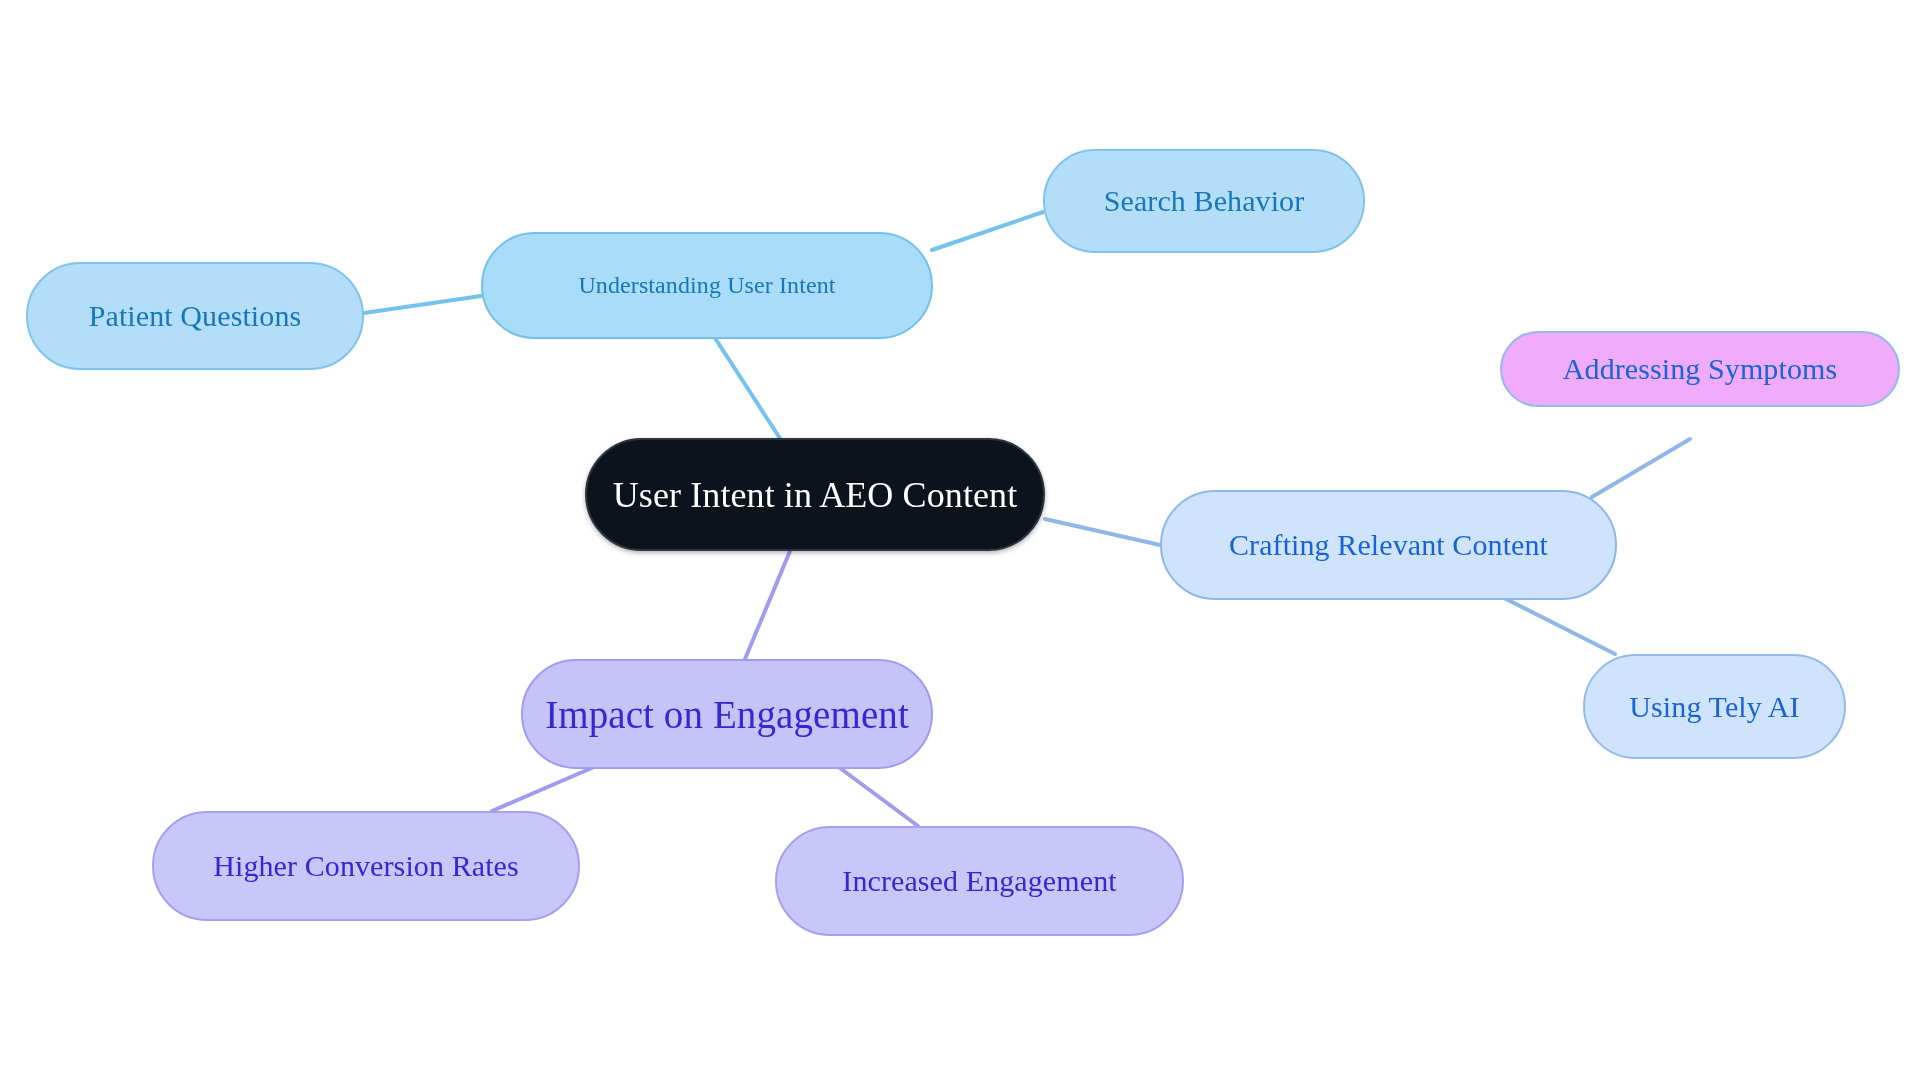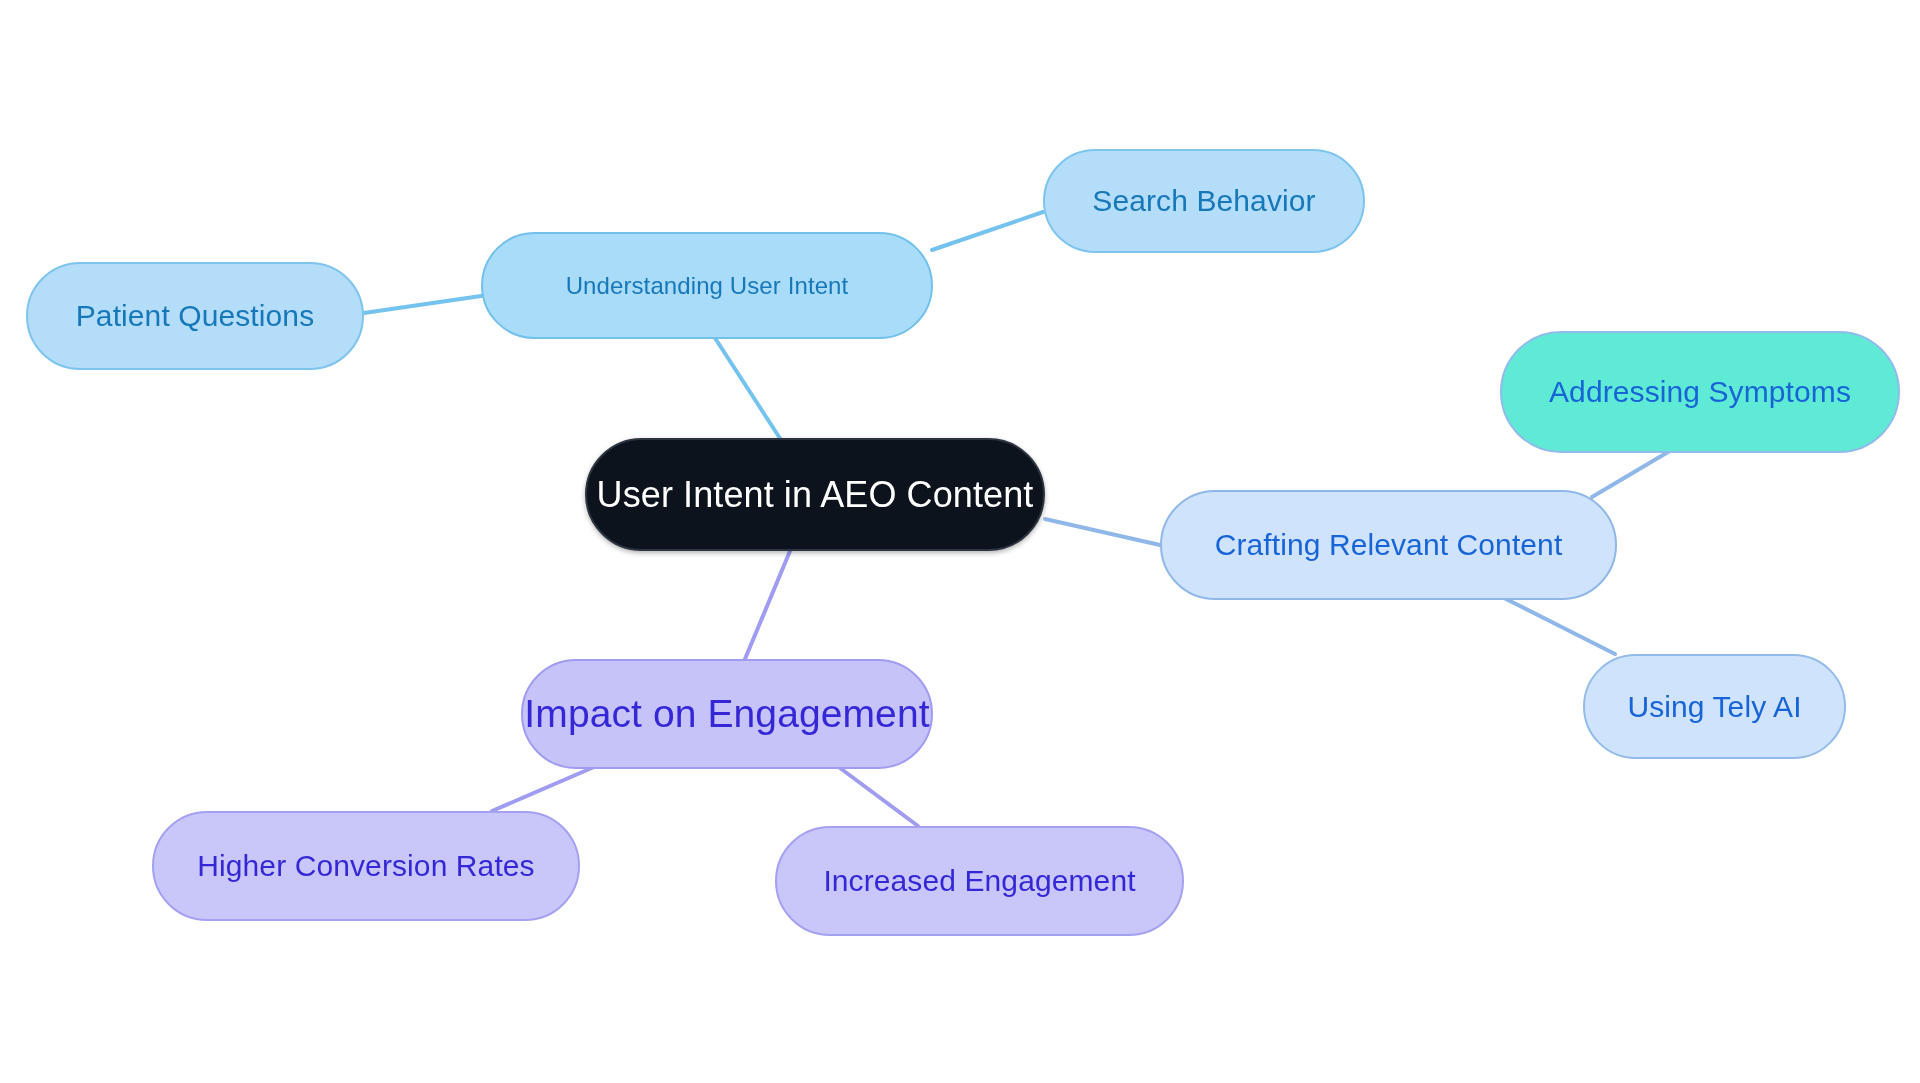--- a/index.html
+++ b/index.html
@@ -30,20 +30,21 @@
     box-sizing: border-box;
     display: flex;
     align-items: center;
     justify-content: center;
     text-align: left;
     border-radius: 999px;
     border-style: solid;
     border-width: 2px;
     white-space: nowrap;
     letter-spacing: 0.1px;
+    font-family: Liberation Serif, serif;
   }
   .node-root {
     background: #0d131c;
     border-color: #2c3440;
     color: #ffffff;
     font-size: 36px;
     box-shadow: 0 2px 5px rgba(0,0,0,0.30);
   }
   .node-b1 {
     background: #a9dcf8;
@@ -109,21 +110,21 @@
   <div class="node node-b1-leaf" id="node-b1-c0" style="left: 26px; top: 262px; width: 338px; height: 108px; background: rgb(179, 221, 249); border-color: rgb(125, 196, 238); color: rgb(23, 120, 185);">
     <span>Patient Questions</span>
   </div>
   <div class="node node-b1-leaf" id="node-b1-c1" style="left: 1043px; top: 149px; width: 322px; height: 104px; background: rgb(179, 221, 249); border-color: rgb(125, 196, 238); color: rgb(23, 120, 185);">
     <span>Search Behavior</span>
   </div>
 
   <div class="node node-b2" id="node-b2" style="left: 1160px; top: 490px; width: 457px; height: 110px; background: rgb(207, 227, 252); border-color: rgb(143, 184, 233); color: rgb(23, 100, 214);">
     <span>Crafting Relevant Content</span>
   </div>
-  <div class="node node-b2-leaf" id="node-b2-c0" style="left: 1500px; top: 331px; width: 400px; height: 122px; background: #5eead4; border-color: rgb(147, 187, 234); color: rgb(23, 100, 214);">
+  <div class="node node-b2-leaf" id="node-b2-c0" style="left: 1500px; top: 331px; width: 400px; height: 76px; background: #f0abfc; border-color: rgb(147, 187, 234); color: rgb(23, 100, 214);">
     <span>Addressing Symptoms</span>
   </div>
   <div class="node node-b2-leaf" id="node-b2-c1" style="left: 1583px; top: 654px; width: 263px; height: 105px; background: rgb(207, 227, 252); border-color: rgb(147, 187, 234); color: rgb(23, 100, 214);">
     <span>Using Tely AI</span>
   </div>
 
   <div class="node node-b3" id="node-b3" style="left: 521px; top: 659px; width: 412px; height: 110px; background: rgb(198, 195, 248); border-color: rgb(159, 156, 241); color: rgb(53, 39, 214);">
     <span>Impact on Engagement</span>
   </div>
   <div class="node node-b3-leaf" id="node-b3-c0" style="left: 152px; top: 811px; width: 428px; height: 110px; background: rgb(201, 198, 249); border-color: rgb(164, 161, 242); color: rgb(53, 39, 214);">

